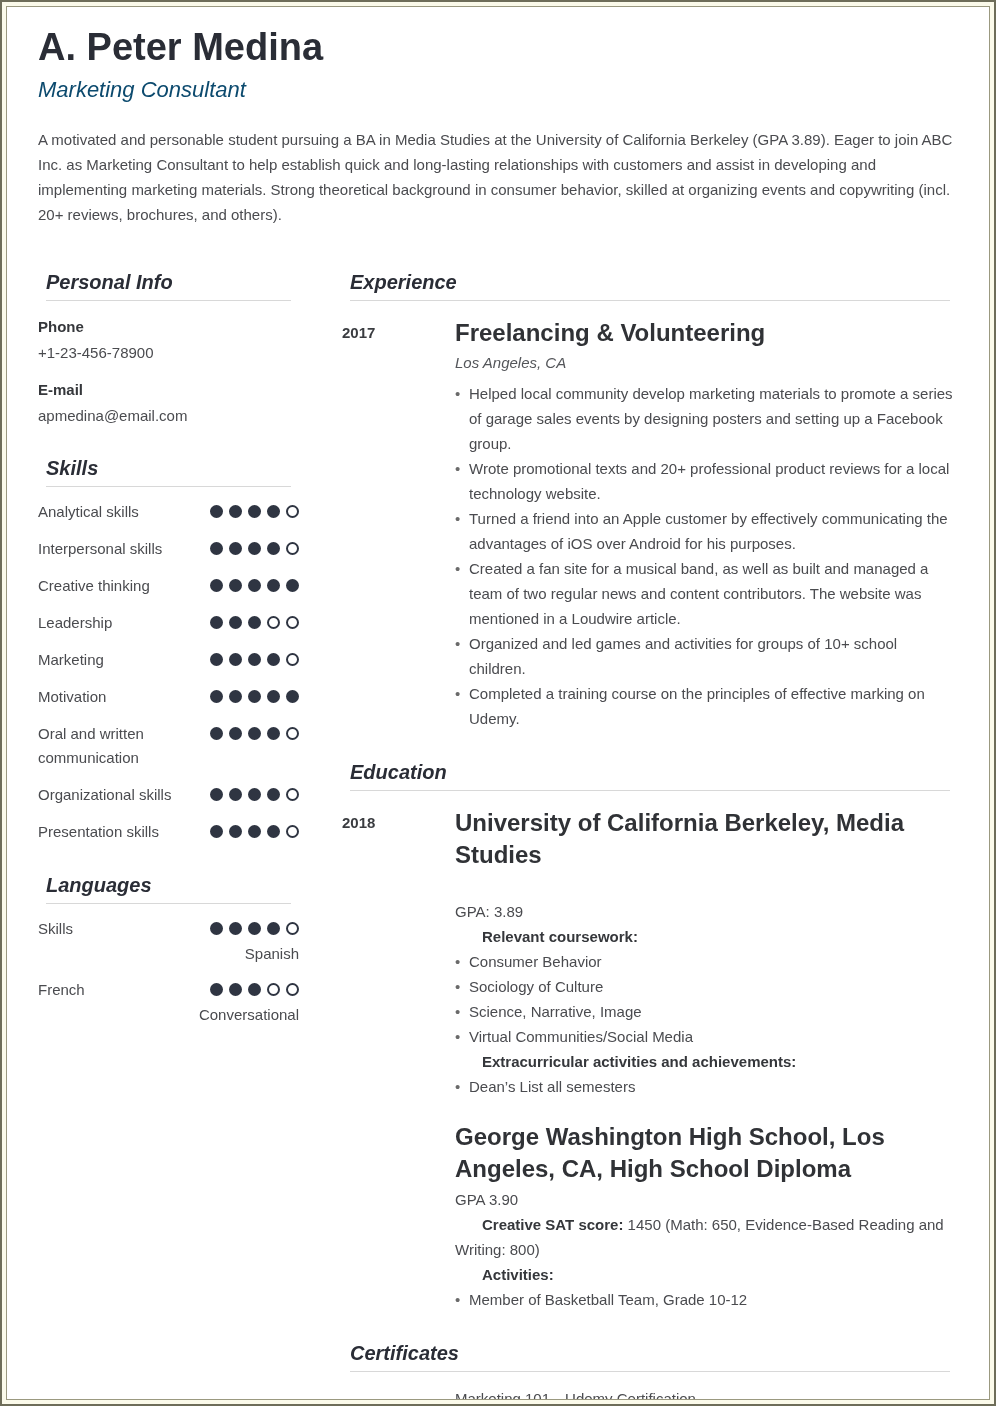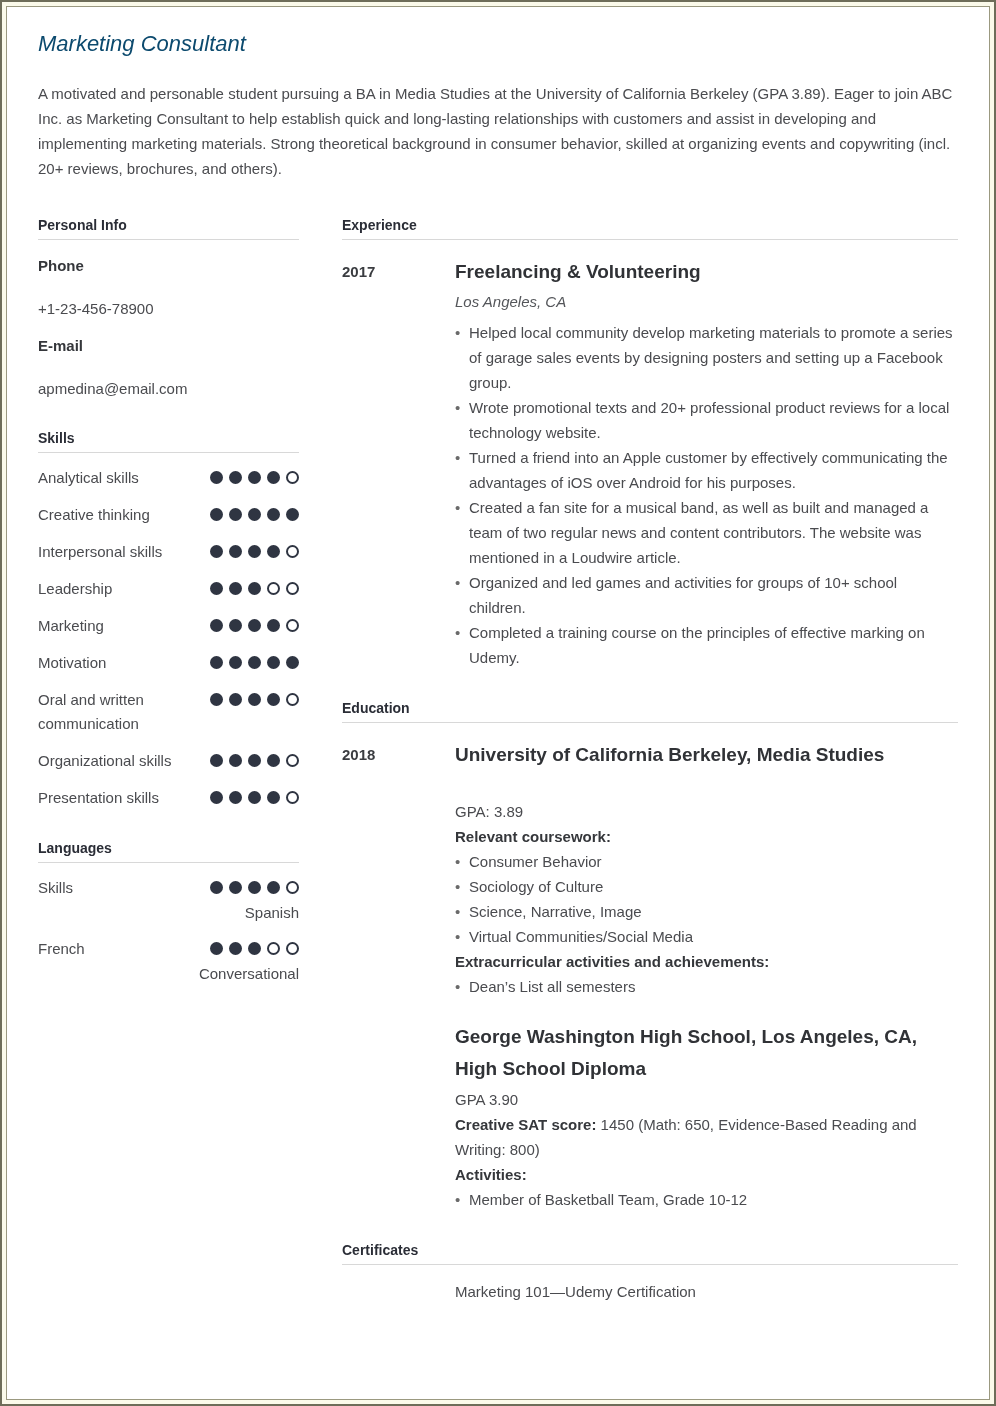--- a/index.html
+++ b/index.html
@@ -29,60 +29,61 @@
     margin-top:6px;font-size:22px;font-style:italic;color:#0c4a6e;
   }
   .summary{
     margin-top:24px;font-size:15px;line-height:25px;color:var(--text,#4a4b4f);
   }
   .columns{display:flex;margin-top:36px;}
   .col-left{width:261px;flex:none;margin-right:43px;}
   .col-right{flex:1;min-width:0;}
   section{margin-bottom:30px;}
   h2.section-heading{
-    margin:0;font-size:14px;font-weight:700;color:var(--heading,#2a2d36);
-    padding-bottom:6px;border-bottom:1px solid var(--divider,#d8d8d8);
+    margin:8px;font-size:20px;font-weight:700;color:var(--heading,#2a2d36);
+    padding-bottom:6px;border-bottom:1px solid var(--divider,#d8d8d8);font-style:italic;
   }
   
   .pi-field{margin-top:15px;}
   .pi-label{font-size:15px;font-weight:700;color:#35373b;line-height:22px;}
-  .pi-value{font-size:15px;color:var(--text,#4a4b4f);margin-top:21px;line-height:22px;}
+  .pi-value{font-size:15px;color:var(--text,#4a4b4f);margin-top:4px;line-height:22px;}
   
   .skill-row{display:flex;justify-content:space-between;align-items:flex-start;margin-top:13px;}
   .skill-label{font-size:15px;color:var(--text,#4a4b4f);line-height:24px;max-width:140px;}
   .dots{display:flex;gap:6px;padding-top:5px;flex:none;}
   .dot{width:13px;height:13px;border-radius:50%;box-sizing:border-box;}
   .dot.filled{background:var(--accent,#2f3542);}
   .dot.empty{background:#fff;border:2px solid var(--accent,#2f3542);}
   .lang-level{font-size:15px;color:var(--text,#4a4b4f);text-align:right;margin-top:2px;line-height:22px;}
   
   .entry{display:flex;margin-top:16px;gap:8px;}
   .entry-date{width:105px;flex:none;font-size:15px;font-weight:700;color:#3a3c40;line-height:32px;}
   .entry-body{flex:1;min-width:0;}
-  .entry-title{font-size:19px;font-weight:700;color:#303236;line-height:32px;}
+  .entry-title{font-size:24px;font-weight:700;color:#303236;line-height:32px;}
   .entry-location{font-size:15px;font-style:italic;color:#54565a;line-height:25px;margin-top:1px;}
   .bullets{margin-top:6px;}
   .bullet-row{display:flex;font-size:15px;line-height:25px;color:var(--text,#4a4b4f);}
   .bm{width:14px;flex:none;color:#6a6a6a;}
   .bt{flex:1;min-width:0;}
   .entry-lines{margin-top:2px;}
   #education-entries .entry:first-child .entry-lines{margin-top:28px;}
   #education-entries .entry + .entry{margin-top:22px;}
   .detail-line{font-size:15px;line-height:25px;color:var(--text,#4a4b4f);}
-  .detail-label{font-weight:700;color:#35373b;}
+  .detail-label{font-weight:700;color:#35373b;margin-left:27px;}
   .cert-row{margin-top:14px;}
   .cert-text{font-size:15px;line-height:25px;color:var(--text,#4a4b4f);}
 </style>
 </head>
 <body>
 
 <div class="frame">
   <div class="page">
 
     <header>
+      <h1 class="name">A. Peter Medina</h1>
       <div class="job-title">Marketing Consultant</div>
       <p class="summary">A motivated and personable student pursuing a BA in Media Studies at the University of California Berkeley (GPA 3.89). Eager to join ABC Inc. as Marketing Consultant to help establish quick and long-lasting relationships with customers and assist in developing and implementing marketing materials. Strong theoretical background in consumer behavior, skilled at organizing events and copywriting (incl. 20+ reviews, brochures, and others).</p>
     </header>
 
     <div class="columns">
 
       <aside class="col-left">
         <section>
           <h2 class="section-heading">Personal Info</h2>
           <div id="personal-fields">
@@ -104,37 +105,37 @@
                 <div class="skill-label">Analytical skills</div>
                 <span class="dots">
                   <span class="dot filled"></span>
                   <span class="dot filled"></span>
                   <span class="dot filled"></span>
                   <span class="dot filled"></span>
                   <span class="dot empty"></span>
                 </span>
               </div>
               <div class="skill-row">
+                <div class="skill-label">Interpersonal skills</div>
+                <span class="dots">
+                  <span class="dot filled"></span>
+                  <span class="dot filled"></span>
+                  <span class="dot filled"></span>
+                  <span class="dot filled"></span>
+                  <span class="dot empty"></span>
+                </span>
+              </div>
+              <div class="skill-row">
                 <div class="skill-label">Creative thinking</div>
                 <span class="dots">
                   <span class="dot filled"></span>
                   <span class="dot filled"></span>
                   <span class="dot filled"></span>
                   <span class="dot filled"></span>
                   <span class="dot filled"></span>
-                </span>
-              </div>
-              <div class="skill-row">
-                <div class="skill-label">Interpersonal skills</div>
-                <span class="dots">
-                  <span class="dot filled"></span>
-                  <span class="dot filled"></span>
-                  <span class="dot filled"></span>
-                  <span class="dot filled"></span>
-                  <span class="dot empty"></span>
                 </span>
               </div>
               <div class="skill-row">
                 <div class="skill-label">Leadership</div>
                 <span class="dots">
                   <span class="dot filled"></span>
                   <span class="dot filled"></span>
                   <span class="dot filled"></span>
                   <span class="dot empty"></span>
                   <span class="dot empty"></span>

